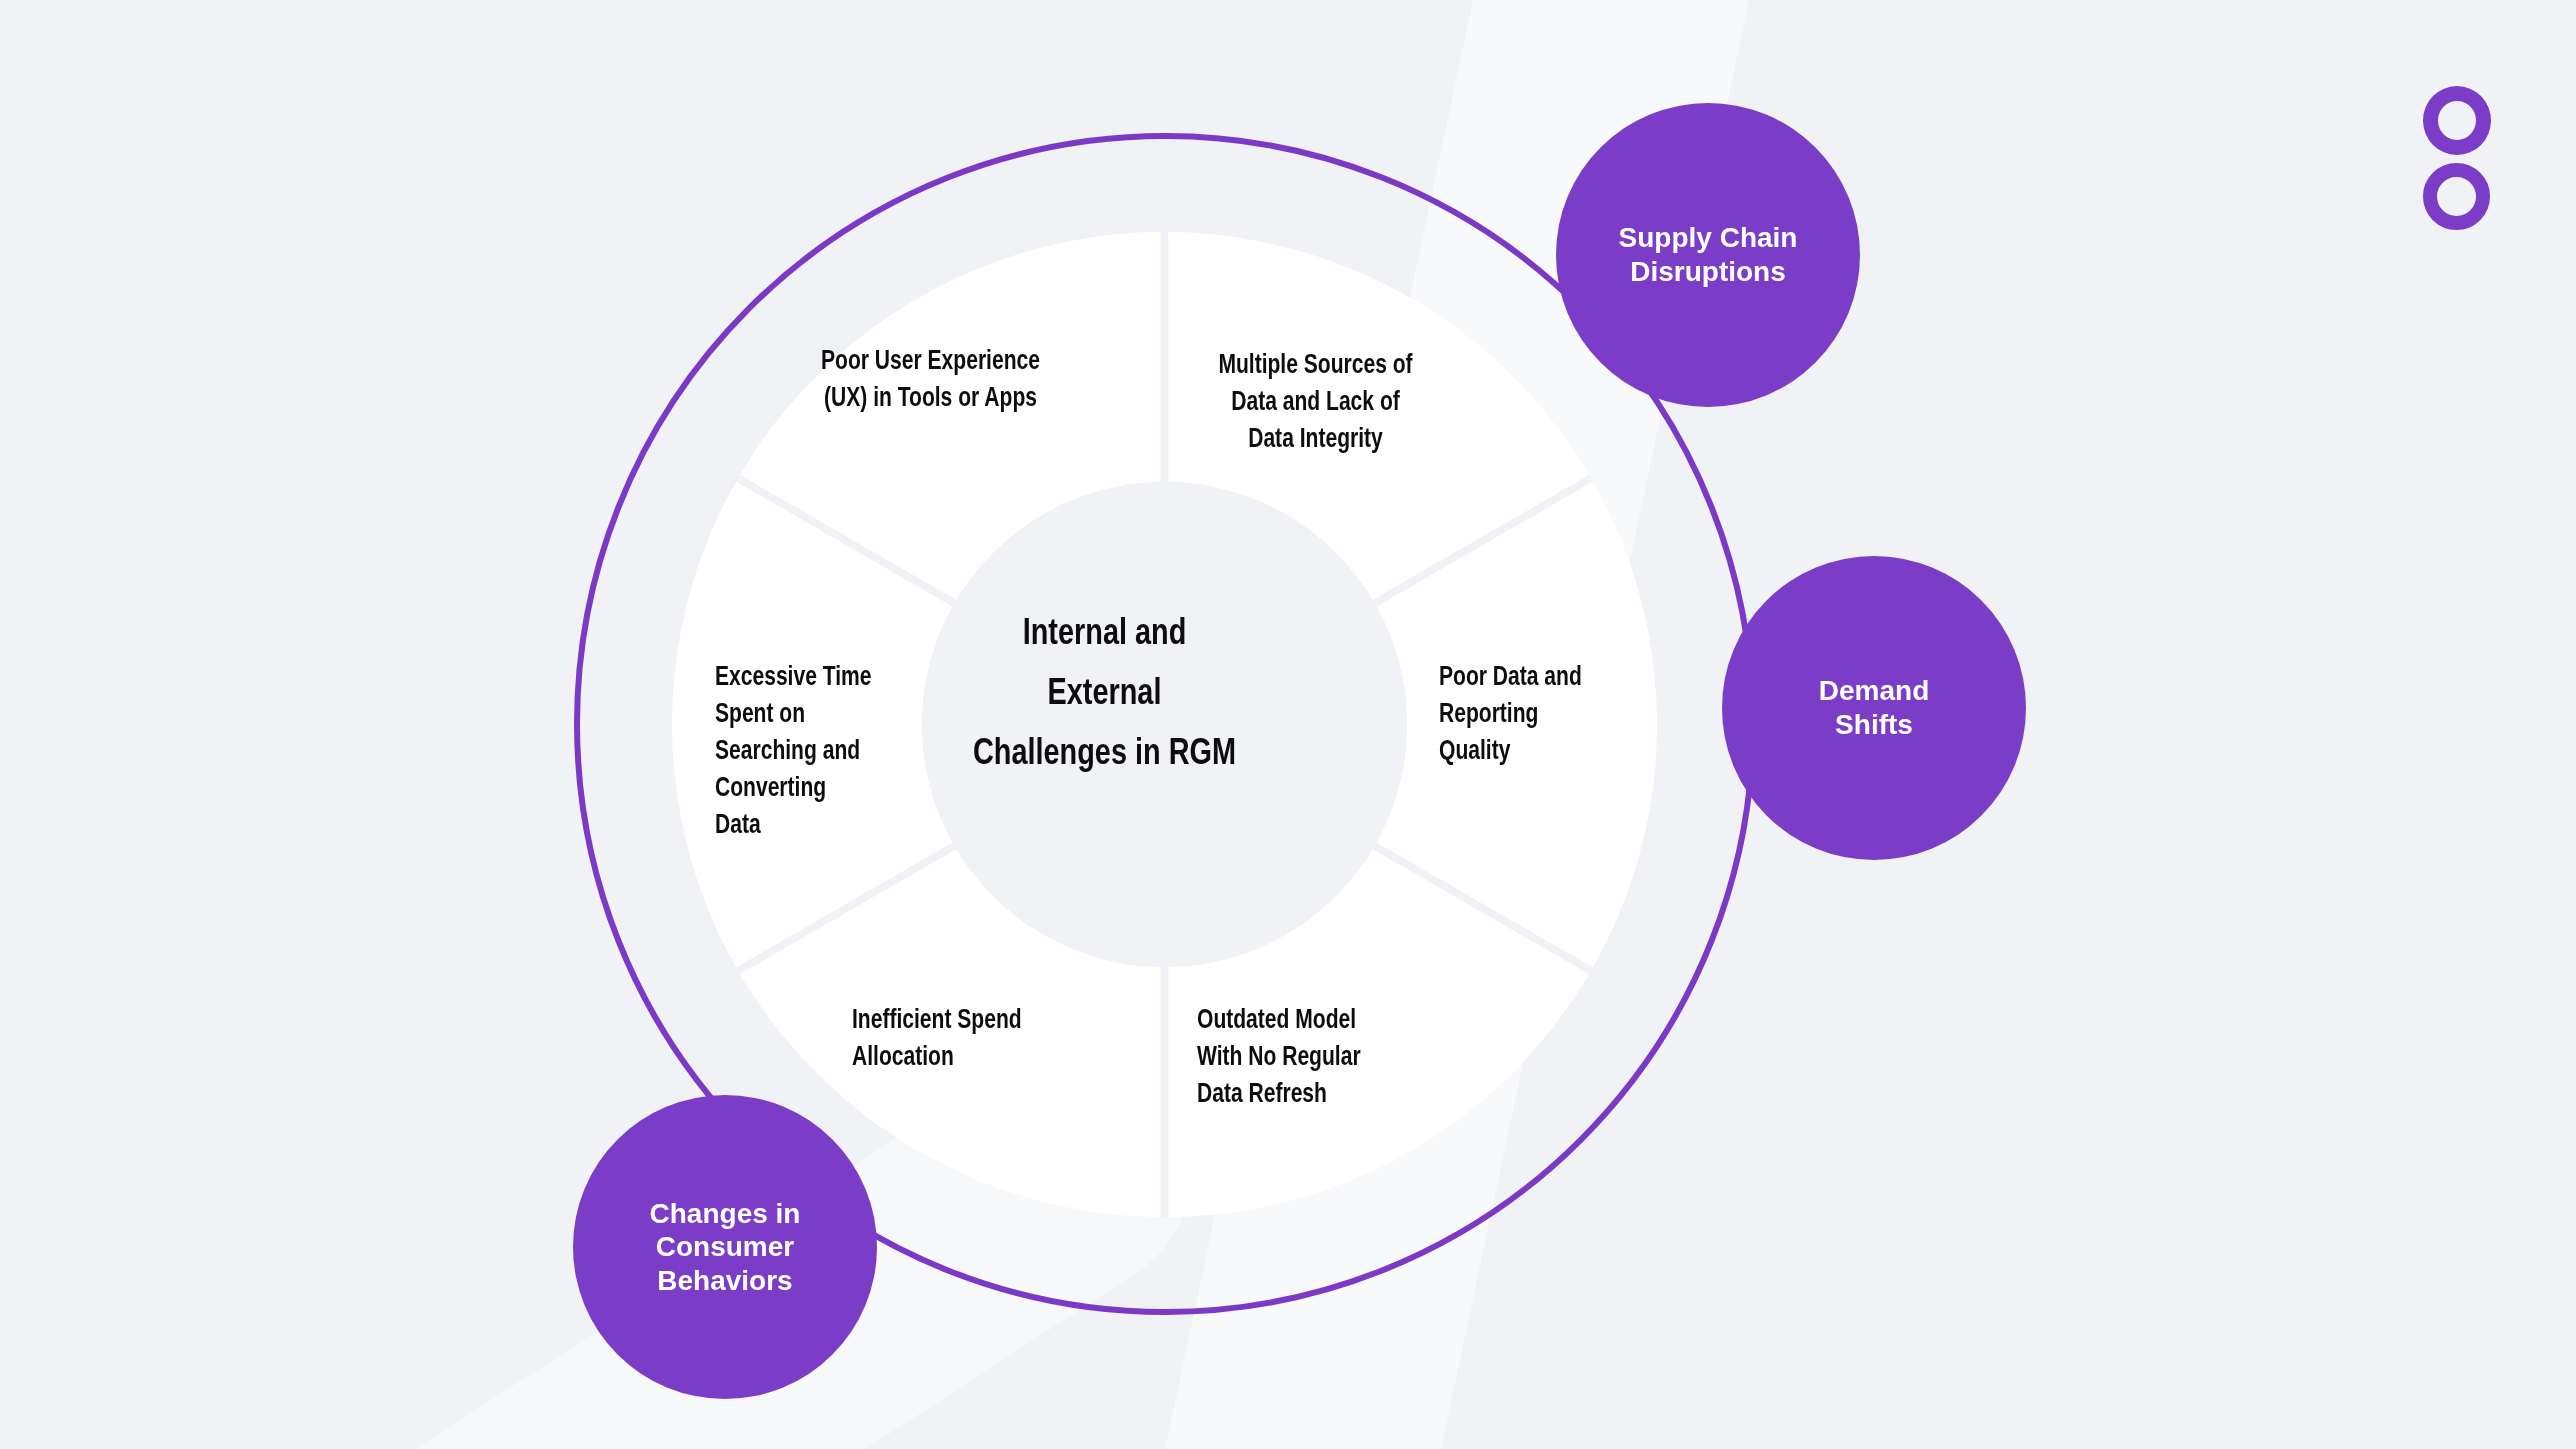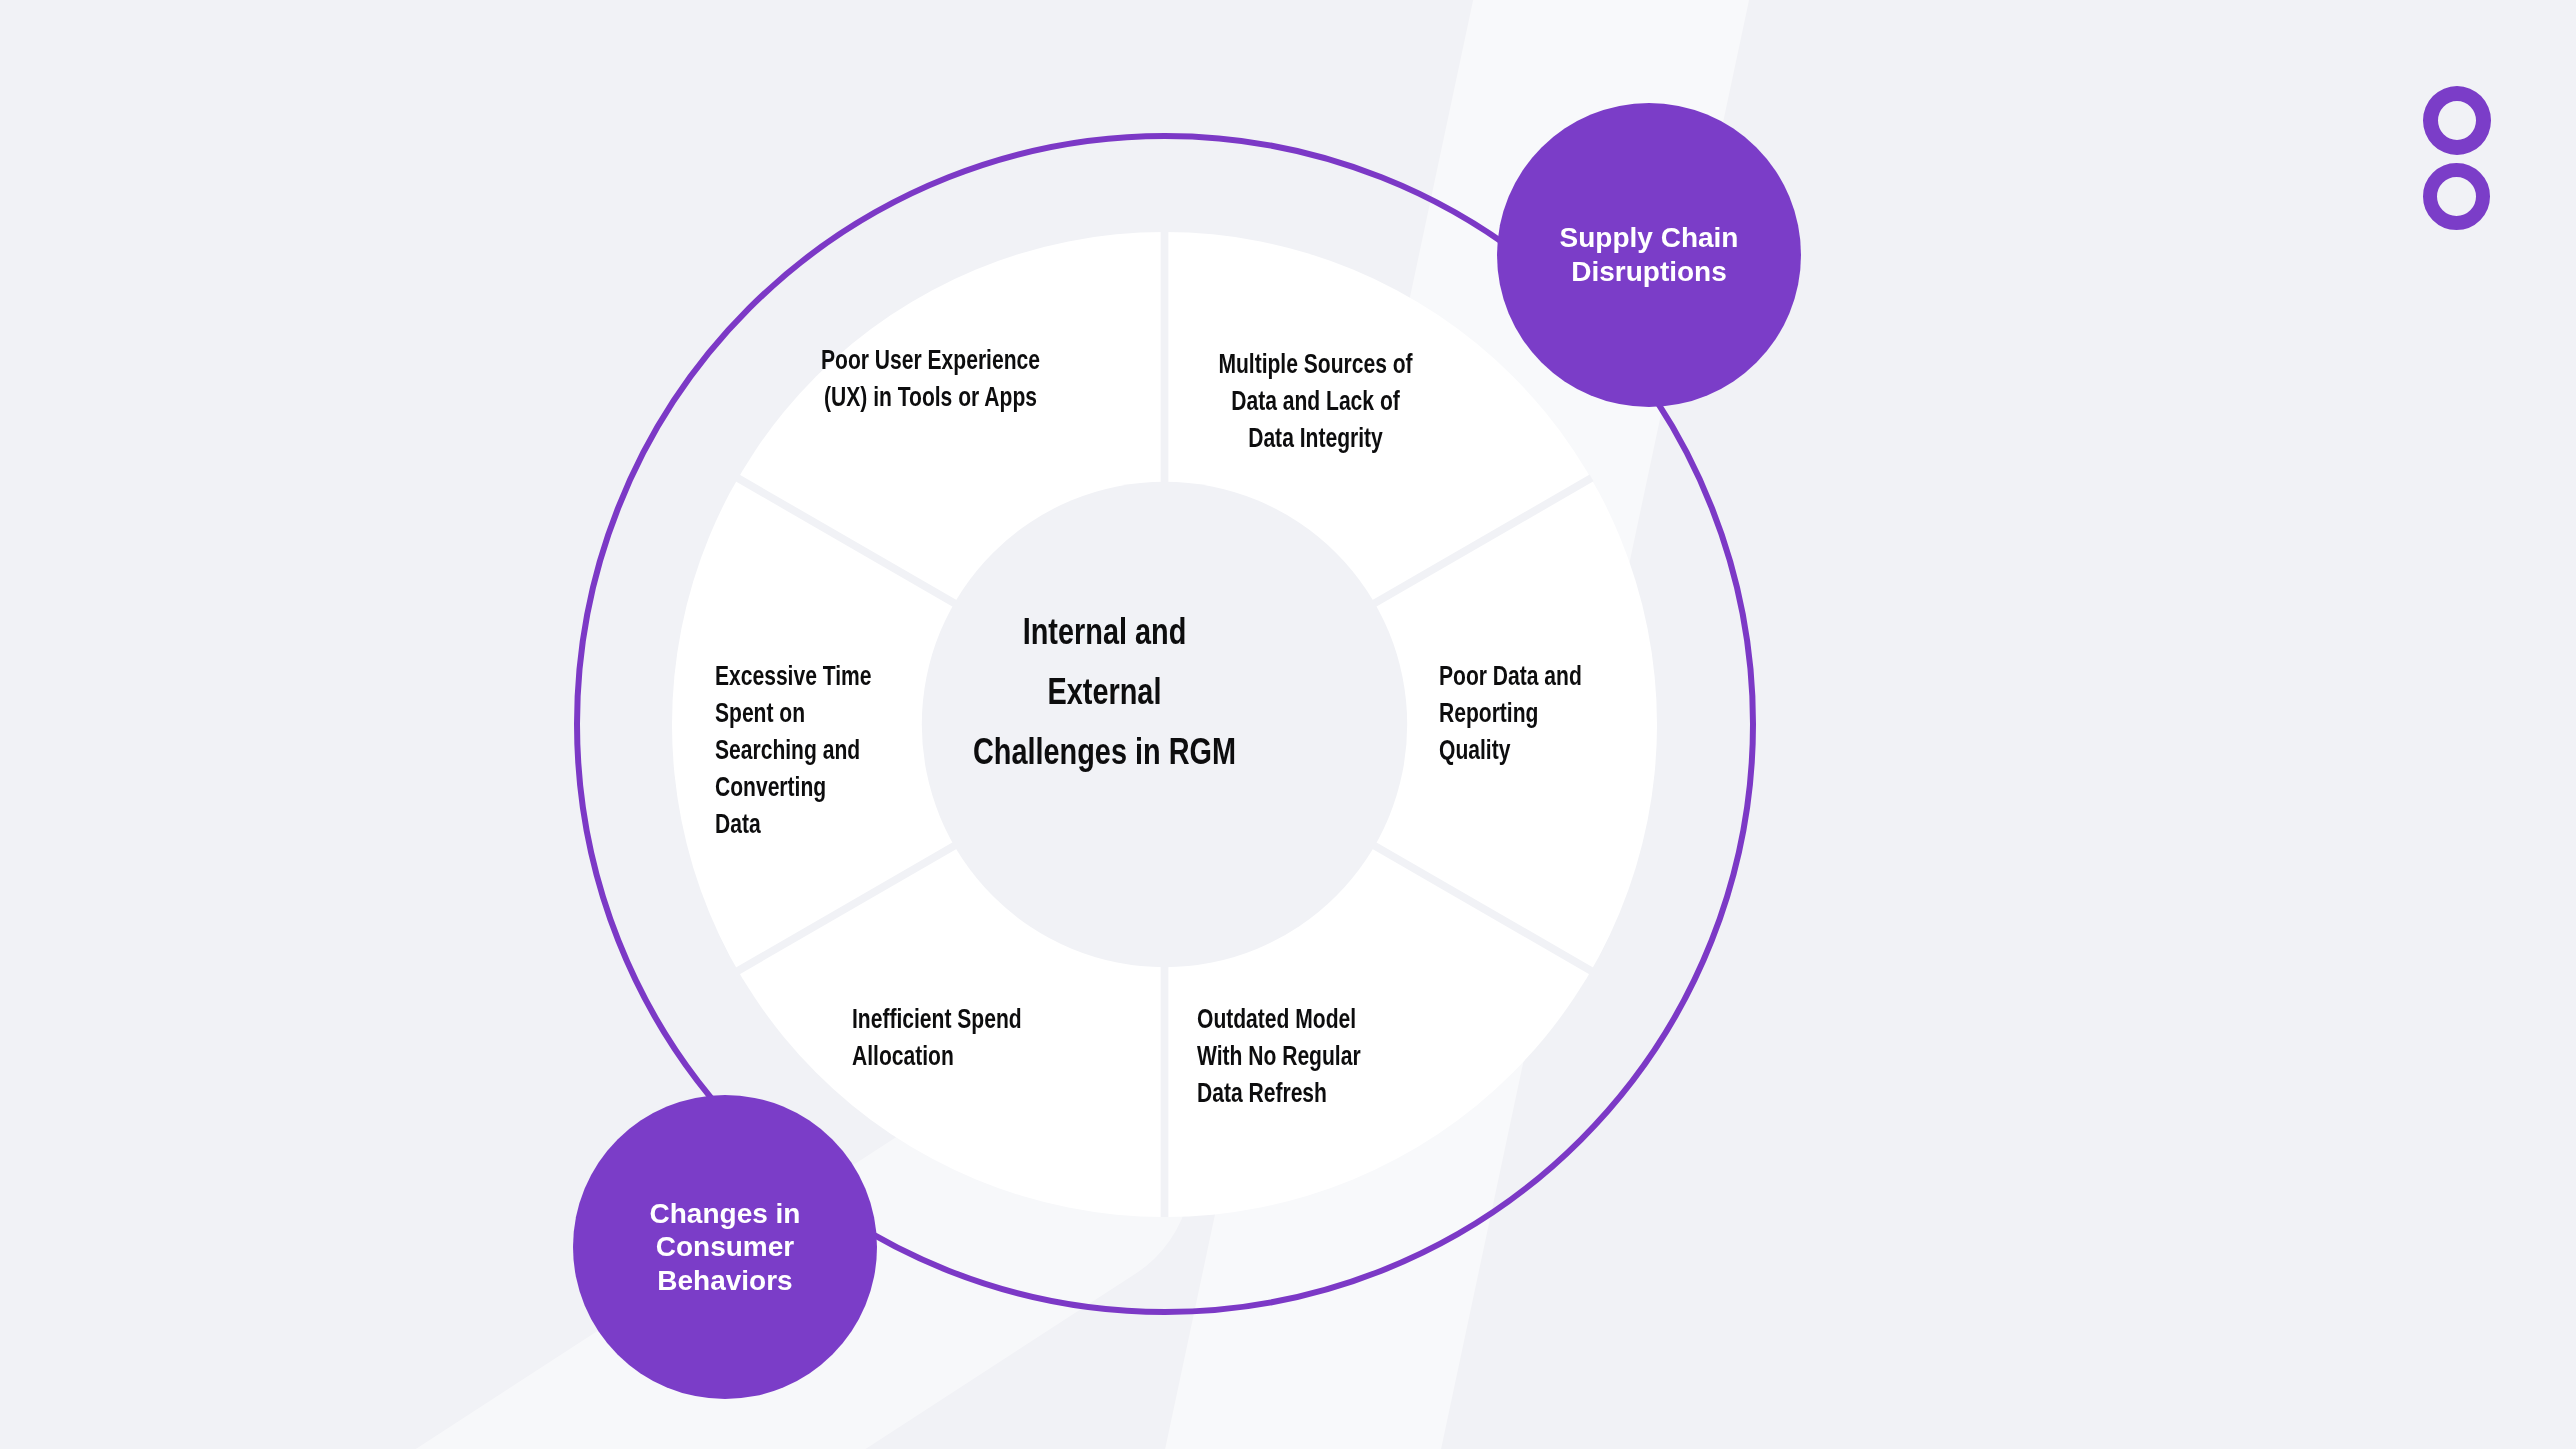--- a/index.html
+++ b/index.html
@@ -45,21 +45,21 @@
   
   .node{
     position:absolute;width:304px;height:304px;border-radius:50%;
     display:flex;align-items:center;justify-content:center;
     text-align:center;
     font-size:28px;line-height:1.2;font-weight:bold;
     color:var(--text_light,#ffffff);
     white-space:pre-line;
   }
   .node-inflation{left:531px;top:103px;}
-  .node-supply{left:1497px;top:103px;}
+  .node-supply{left:1556px;top:103px;}
   .node-brand{left:311px;top:554px;}
   .node-demand{left:1722px;top:556px;}
   .node-changes{left:573px;top:1095px;}
   .node-more{left:1444px;top:1086px;}
 
   
   .deco-ring{position:absolute;border-radius:50%;box-sizing:border-box;border:15px solid var(--purple,#7b3dc8);}
   .deco-ring-1{left:2423px;top:86px;width:68px;height:69px;}
   .deco-ring-2{left:2423px;top:163px;width:67px;height:67px;border-width:14px;}
 </style>
@@ -111,20 +111,22 @@
   <div class="seg-text seg-left" style="left:715px;top:658px;width:322px;">Excessive Time
 Spent on
 Searching and
 Converting
 Data</div>
 
 
   <div class="node node-supply" style="background-color: rgb(123, 61, 200);">Supply Chain
 Disruptions</div>
 
+  <div class="node node-demand" style="background-color: rgb(123, 61, 200);">Demand
+Shifts</div>
 
 
   <div class="node node-changes" style="background-color: rgb(123, 61, 200);">Changes in
 Consumer
 Behaviors</div>
 
 
   <div class="deco-ring deco-ring-1"></div>
   <div class="deco-ring deco-ring-2"></div>
 

